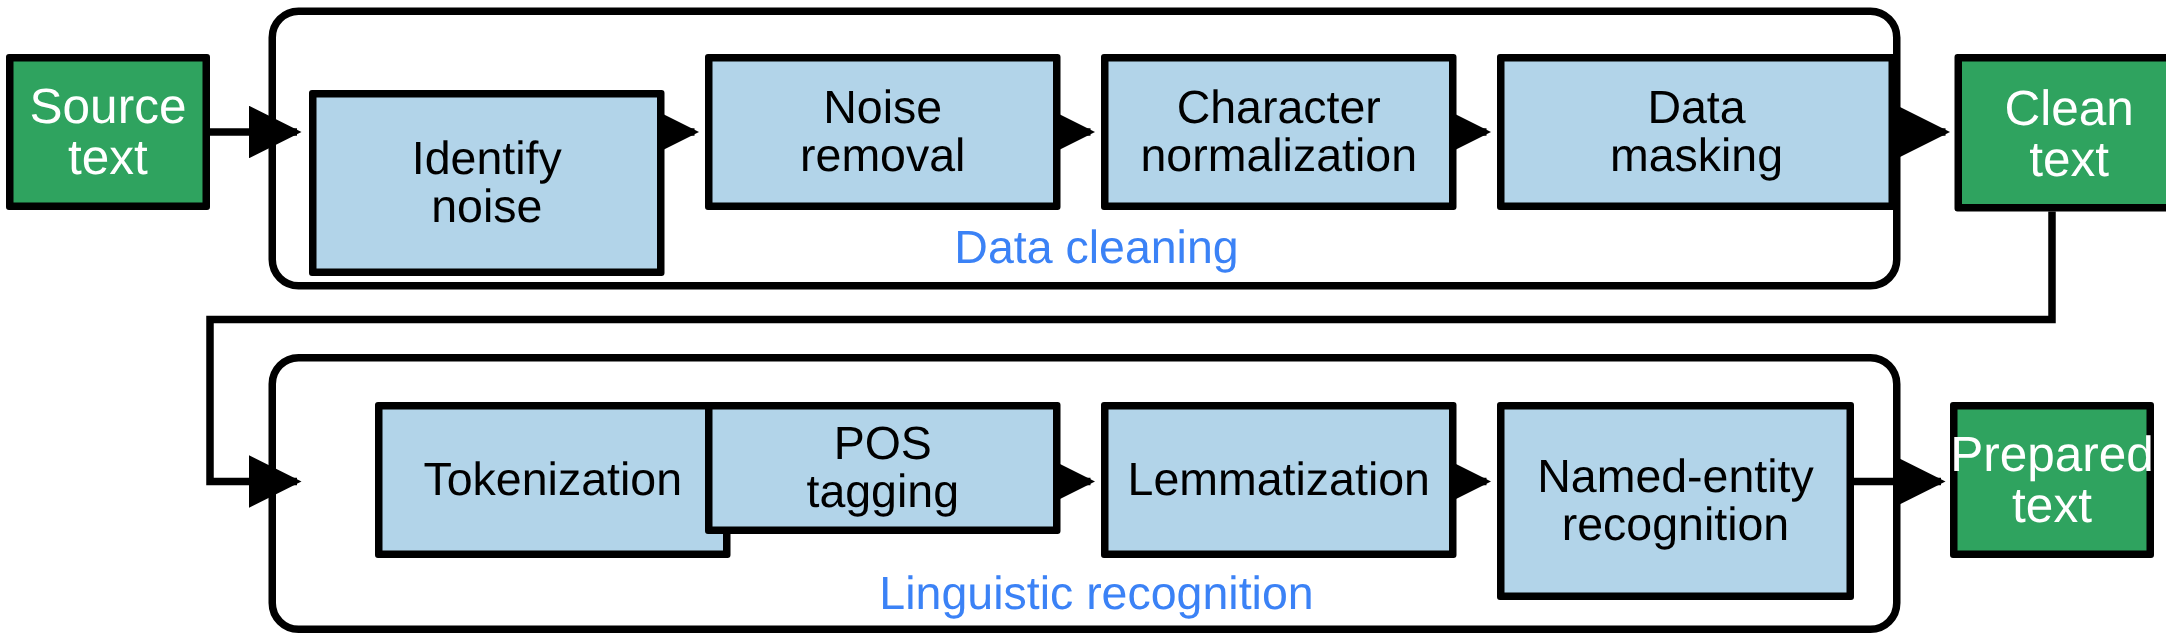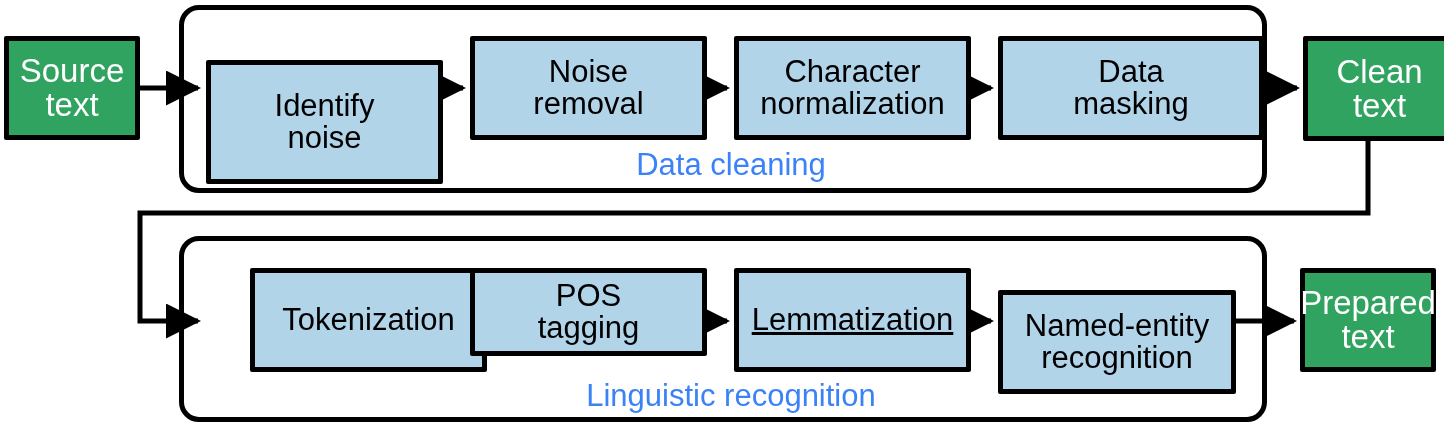--- a/index.html
+++ b/index.html
@@ -148,22 +148,22 @@
 
   <div class="node node-step" style="left:206px; top:268px; width:237px; height:104px;margin-left:44px;">
     <span class="node-label">Tokenization</span>
   </div>
 
   <div class="node node-step" style="left:470px; top:268px; width:237px; height:88px;">
     <span class="node-label">POS
 tagging</span>
   </div>
 
-  <div class="node node-step" style="left:734px; top:268px; width:237px; height:104px;text-decoration:underline;">
+  <div class="node node-step" style="left:734px; top:268px; width:237px; height:104px;">
     <span class="node-label">Lemmatization</span>
   </div>
 
-  <div class="node node-step" style="left:998px; top:268px; width:238px; height:104px;margin-top:22px;">
+  <div class="node node-step" style="left:998px; top:268px; width:238px; height:132px;">
     <span class="node-label">Named-entity
 recognition</span>
   </div>
 
 </div>
 
 </body></html>

